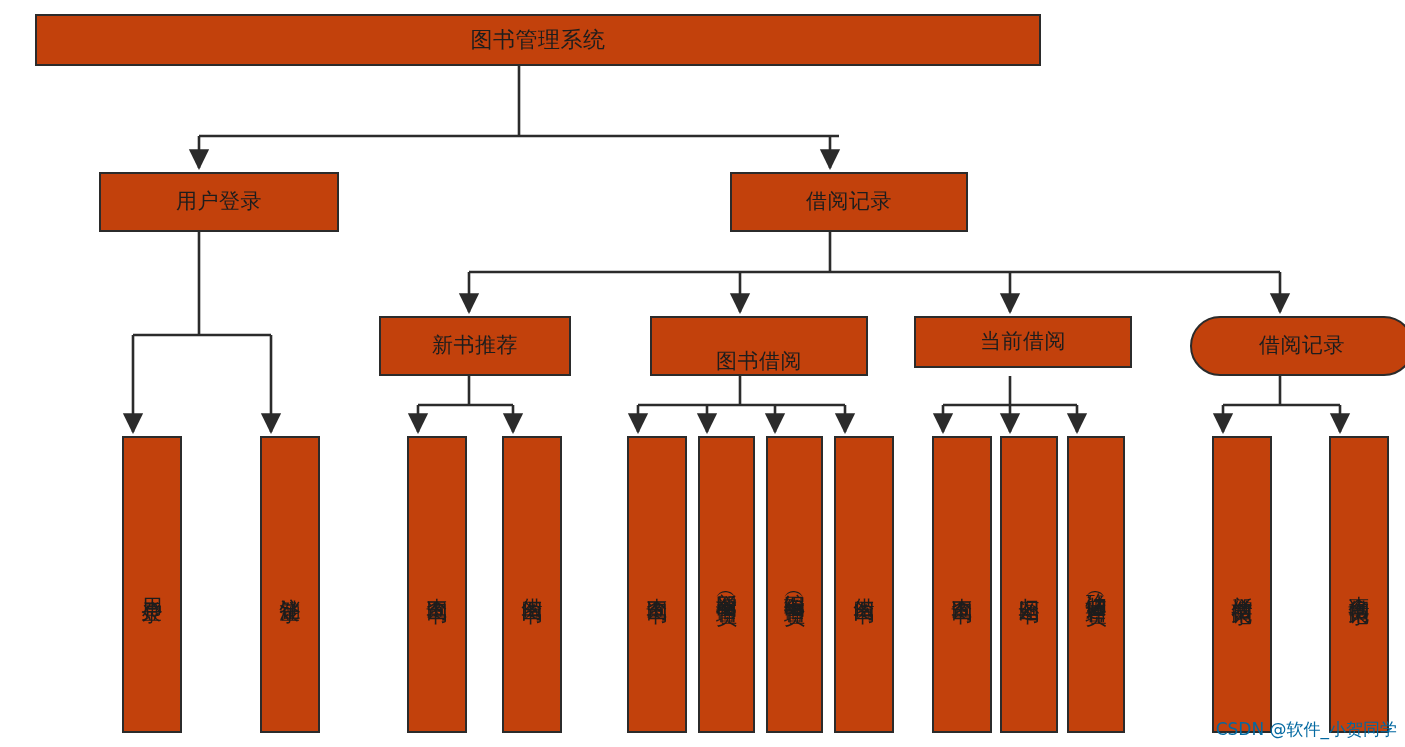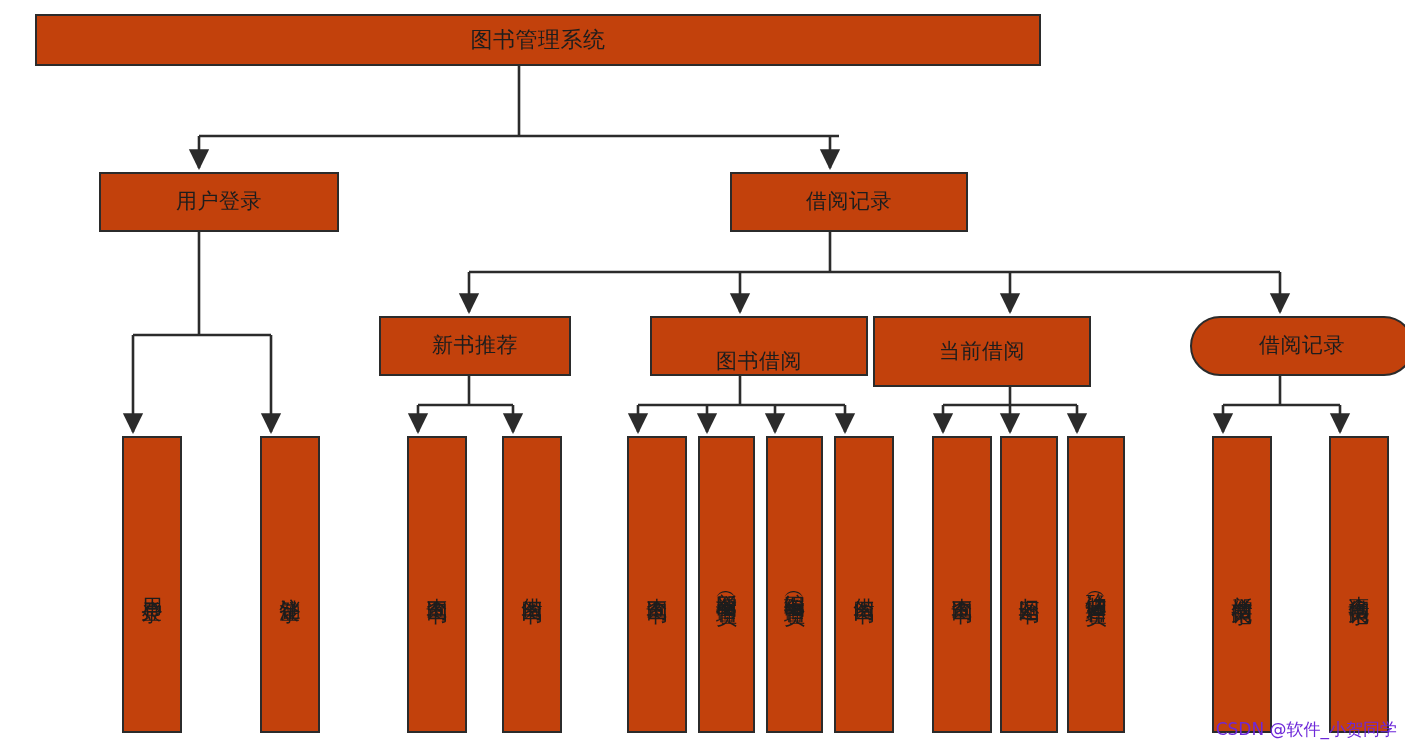--- a/index.html
+++ b/index.html
@@ -60,21 +60,21 @@
     font-size: 21px;
     line-height: 1.05;
     letter-spacing: 2px;
     max-height: 258px;
   }
   .watermark {
     position: absolute;
     right: 8px;
     bottom: 6px;
     font-size: 17px;
-    color: #6d28d9;
+    color: #0369a1;
     z-index: 8;
     white-space: nowrap;
     user-select: none;
   }
 </style>
 </head>
 <body>
 
 <div id="diagram-root">
 
@@ -138,21 +138,21 @@
   <div class="node horizontal" style="left:711px; top:172px; width:238px; height:60px;">
     <span class="node-label">借阅记录</span>
   </div>
 
   <div class="node horizontal" style="left:360px; top:316px; width:192px; height:60px;">
     <span class="node-label">新书推荐</span>
   </div>
   <div class="node horizontal" style="left:631px; top:316px; width:218px; height:60px;align-items:flex-end;">
     <span class="node-label">图书借阅</span>
   </div>
-  <div class="node horizontal" style="left:854px; top:316px; width:218px; height:71px;">
+  <div class="node horizontal" style="left:895px; top:316px; width:218px; height:52px;">
     <span class="node-label">当前借阅</span>
   </div>
   <div class="node horizontal" style="left:1171px; top:316px; width:224px; height:60px;border-radius:30px;">
     <span class="node-label">借阅记录</span>
   </div>
 
   <div class="node vertical" style="left:103px; top:436px; width:60px; height:297px;">
     <span class="node-label">用户登录</span>
   </div>
   <div class="node vertical" style="left:241px; top:436px; width:60px; height:297px;">

